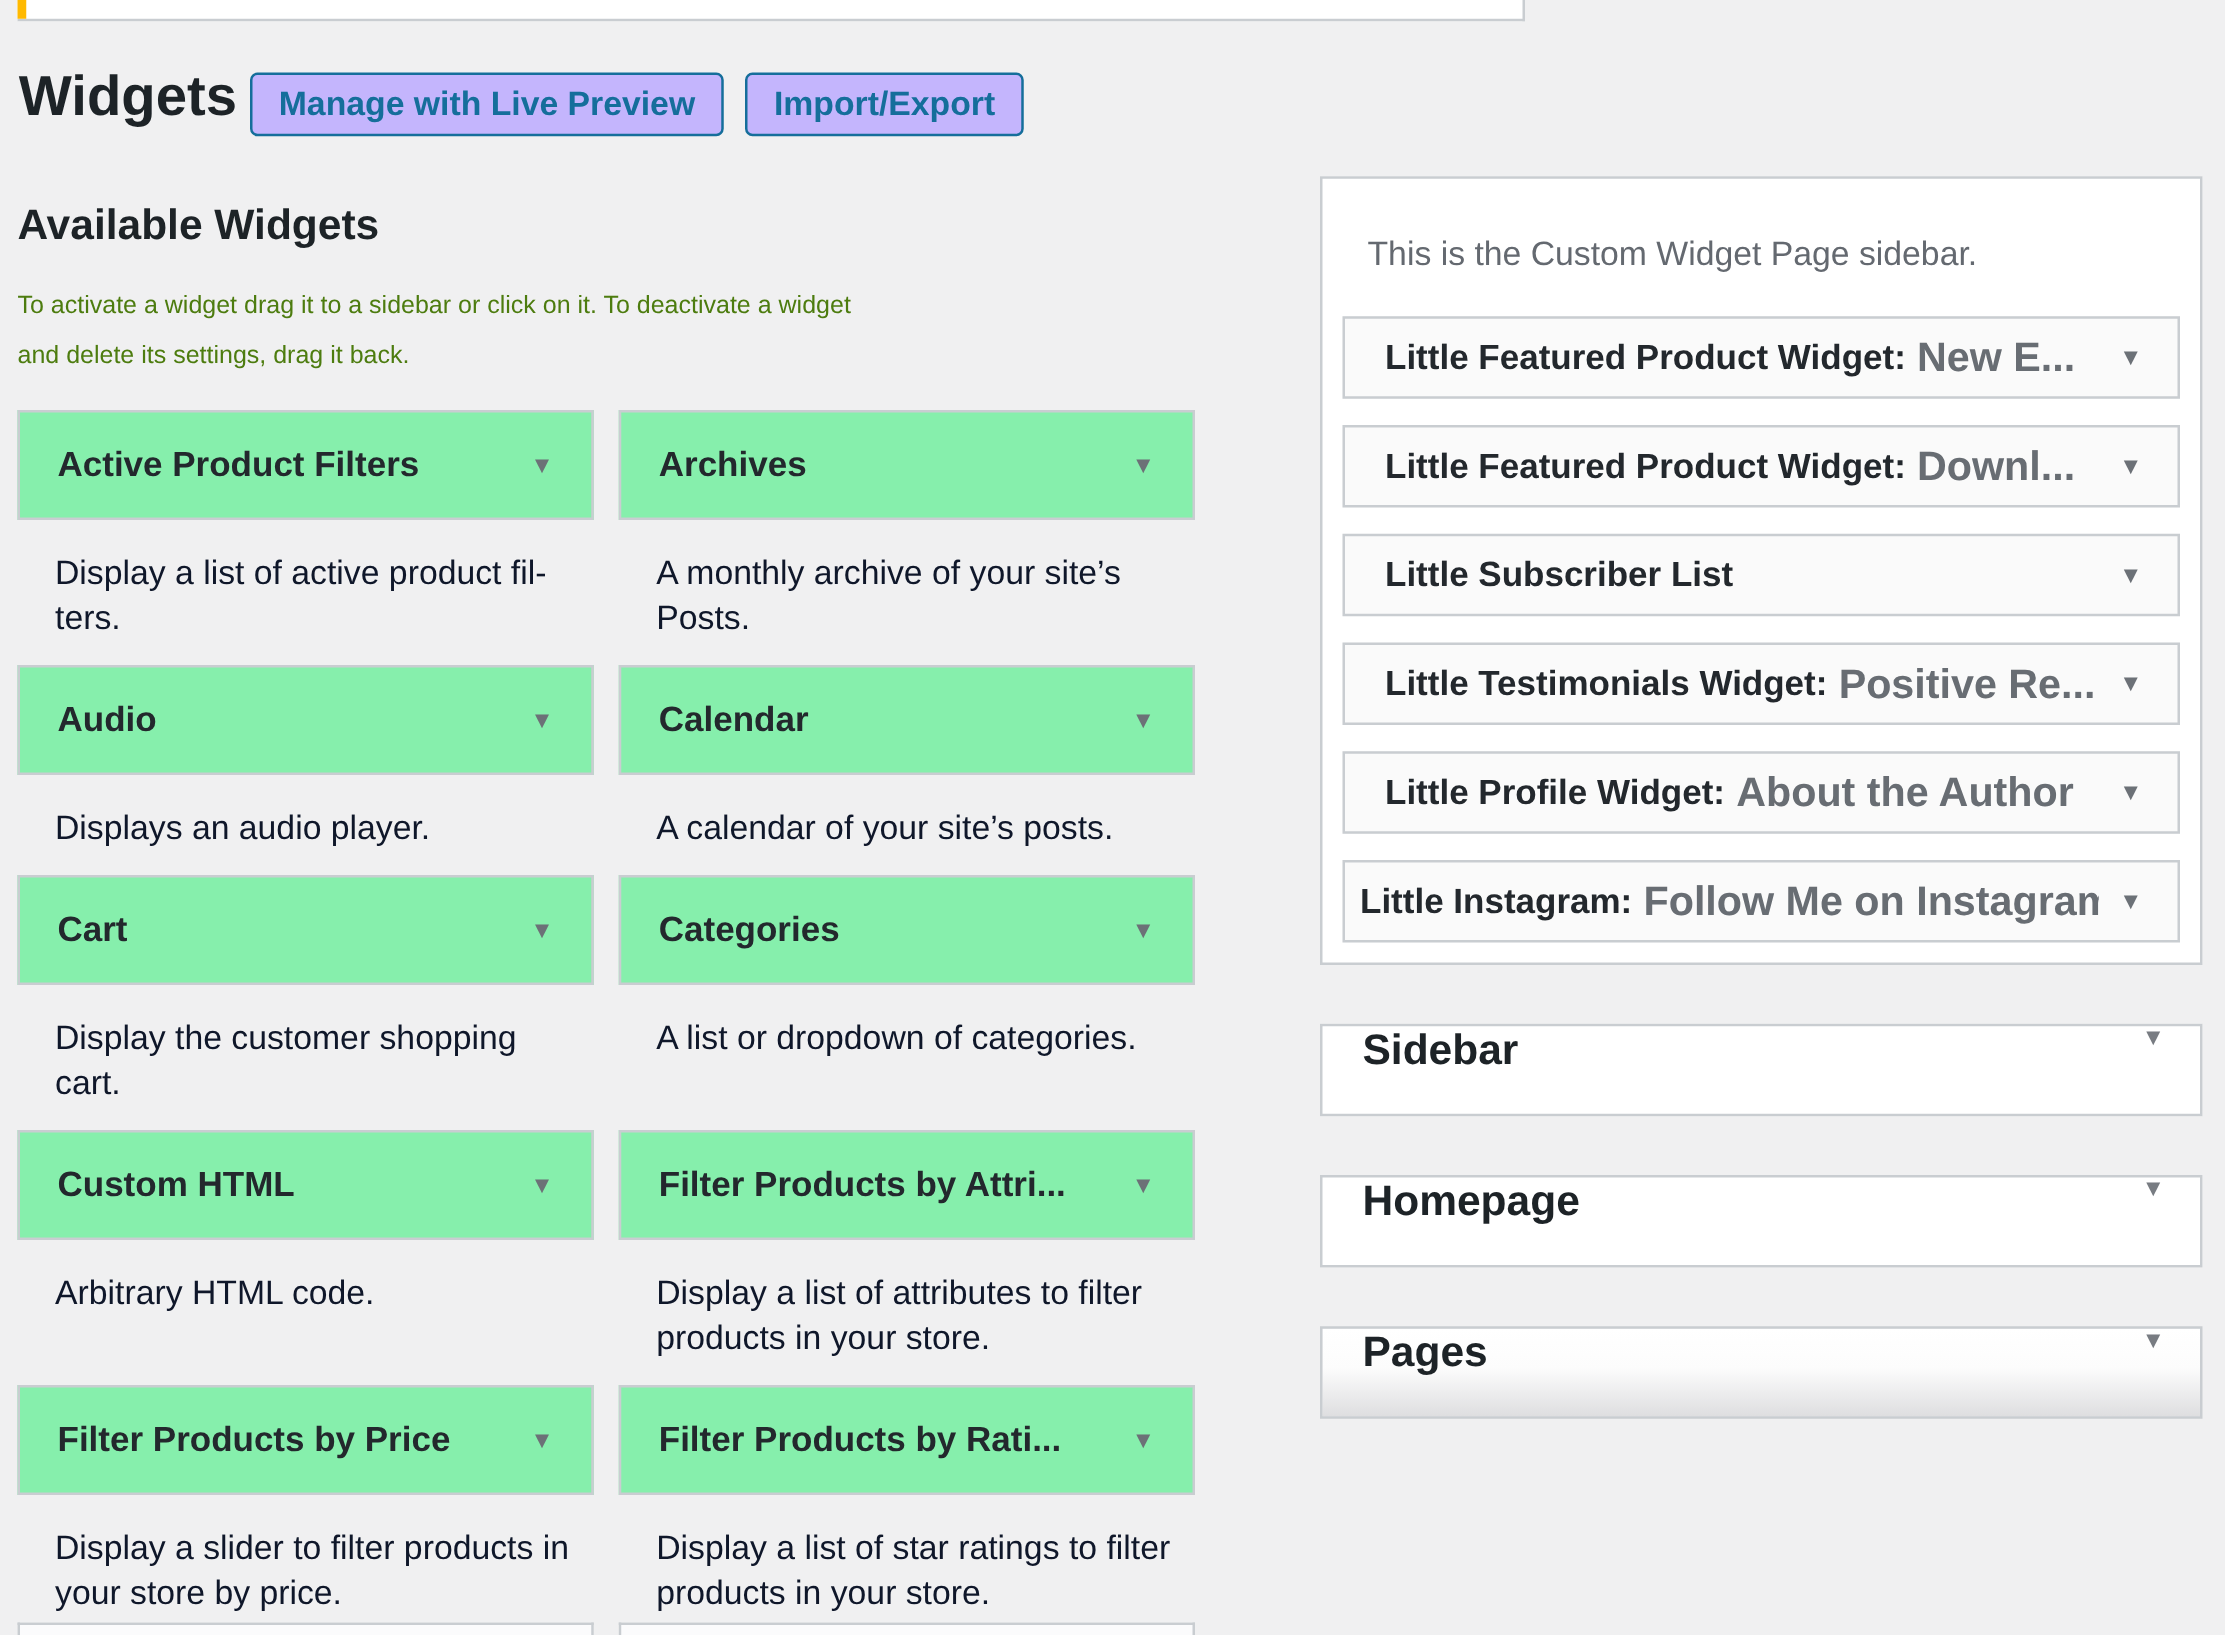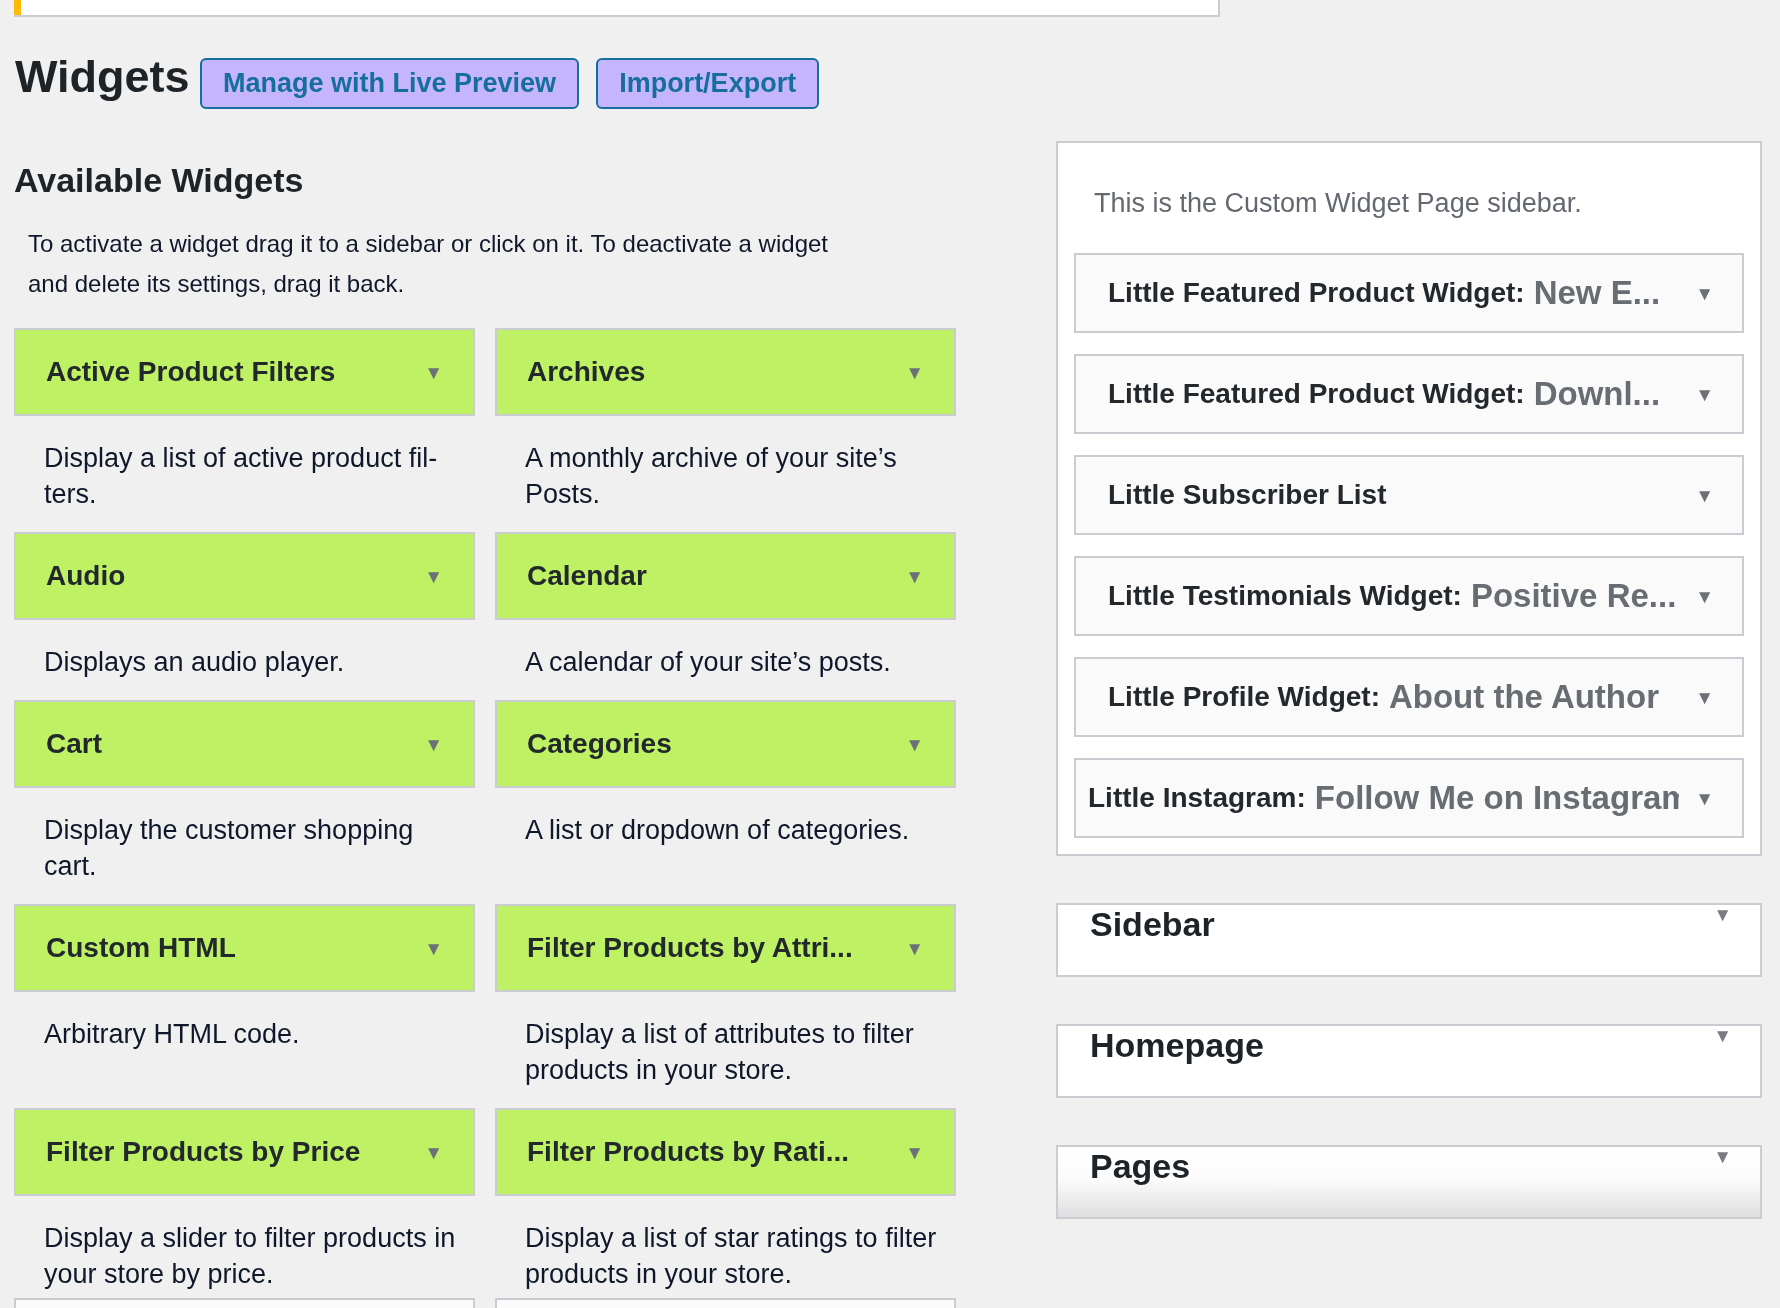--- a/index.html
+++ b/index.html
@@ -24,25 +24,25 @@
   .header-buttons{position:absolute;left:200px;top:58px;display:flex;gap:17px;}
   .btn{
     height:51px;padding:0 21px;box-sizing:border-box;
     background:#c4b5fd;border:2px solid #156e9b;border-radius:6px;
     color:#156e9b;font-size:27px;font-weight:700;line-height:47px;
     font-family:inherit;cursor:pointer;white-space:nowrap;
   }
   
   .left-col{position:absolute;left:14px;top:160px;width:942px;}
   .section-heading{margin:0;font-size:34px;line-height:40px;font-weight:700;color:#1d2327;}
-  .intro{margin:24px 14px 0;font-size:24px;line-height:40px;color:#0f172a;white-space:pre-line;}
+  .intro{margin:24px 0 0;font-size:20px;line-height:40px;color:#4d7c0f;white-space:pre-line;}
   .wgrid{margin-top:24px;display:grid;grid-template-columns:461px 461px;column-gap:20px;align-items:start;}
   .wcell{min-width:0;}
   .wbox{
-    box-sizing:border-box;height:88px;background:#bef264;border:2px solid #c9cdd1;
+    box-sizing:border-box;height:88px;background:#86efac;border:2px solid #c9cdd1;
     display:flex;align-items:center;padding:0 30px;cursor:pointer;
   }
   .wtitle{flex:1;font-size:28px;font-weight:700;color:#23282d;white-space:nowrap;overflow:hidden;}
   .arrow{color:#6c7177;font-size:19px;line-height:1;flex:none;}
   .wdesc{margin:24px 0 20px 30px;font-size:27px;line-height:36px;color:#0f172a;white-space:pre-line;}
   
   .sliver{
     position:absolute;top:1298px;height:14px;width:461px;box-sizing:border-box;
     background:#fbfbfc;border:2px solid #c9cdd1;border-bottom:none;cursor:pointer;
   }
@@ -53,21 +53,21 @@
   .panel-a{padding:26px 16px 16px;position:relative;}
   .panel-a-header{padding:0 20px;position:relative;}
   .panel-title{margin:0;font-size:34px;line-height:42px;font-weight:700;color:#1d2327;}
   .toggle-btn{
     position:absolute;right:20px;top:8px;border:none;background:none;padding:4px;
     color:#787c82;font-size:19px;line-height:1;cursor:pointer;
   }
   .panel-sub{margin:16px 0 0;padding:0 20px;font-size:27px;line-height:36px;color:#646970;}
   .srows{margin-top:32px;}
   .srow{
-    box-sizing:border-box;height:80px;border:2px solid #c9cdd1;background:#fafafa;
+    box-sizing:border-box;height:66px;border:2px solid #c9cdd1;background:#fafafa;
     display:flex;align-items:center;padding:0 28px 0 32px;margin-bottom:21px;cursor:pointer;
   }
   .srow:last-of-type{margin-bottom:0;padding-left:12px;}
   .srow-name{font-size:28px;font-weight:700;color:#23282d;white-space:nowrap;}
   .srow-sub{font-size:33px;font-weight:600;color:#686d73;margin-left:9px;white-space:nowrap;overflow:hidden;}
   .srow .arrow{margin-left:auto;padding-left:16px;}
   .collapsed-panel{
     box-sizing:border-box;height:74px;margin-top:47px;
     border:2px solid #c9cdd1;background:#fff;
     display:flex;padding:0 28px 0 32px;cursor:pointer;

